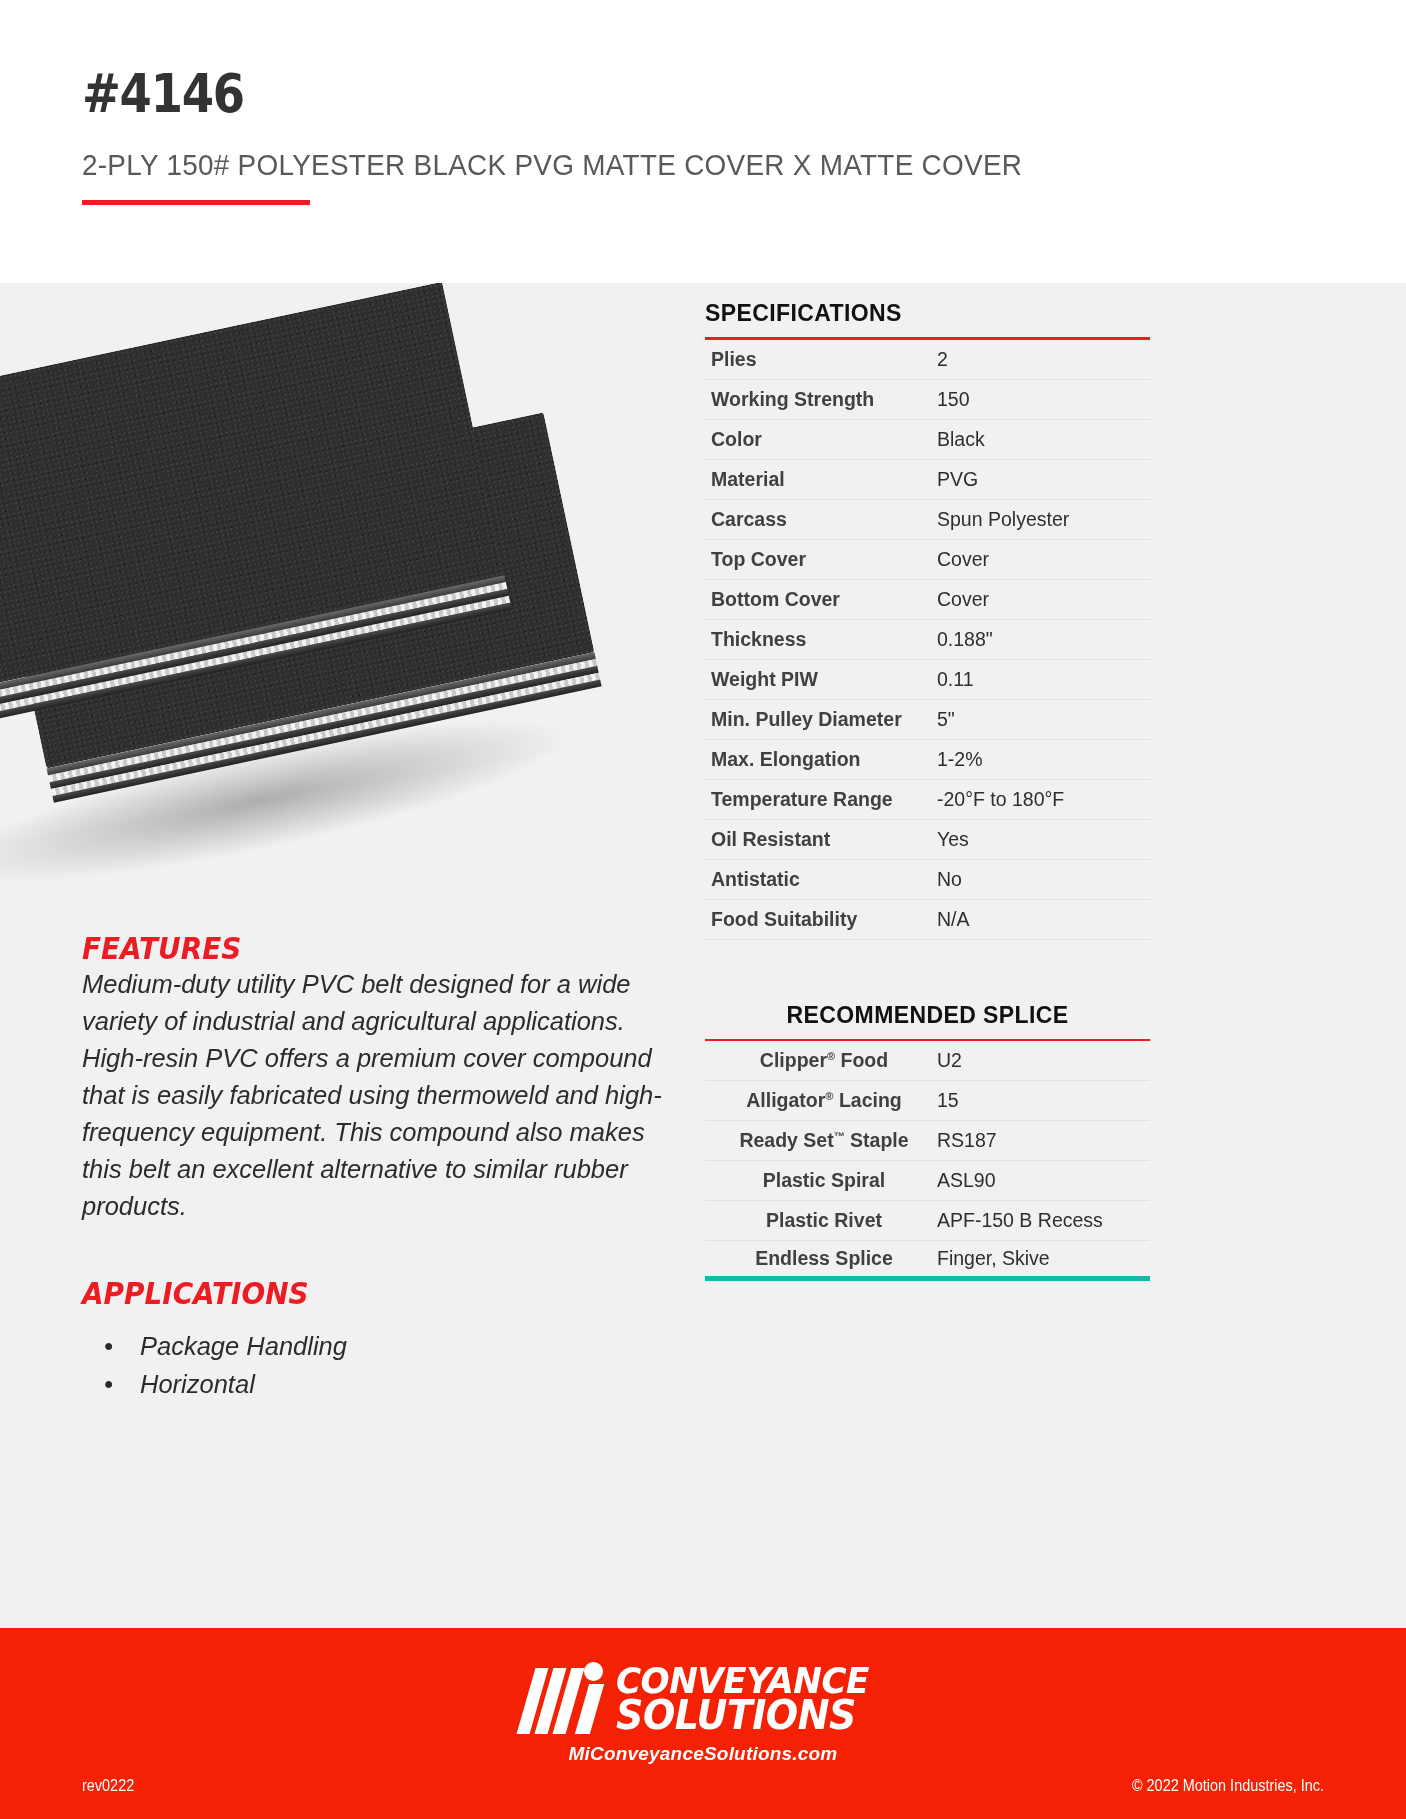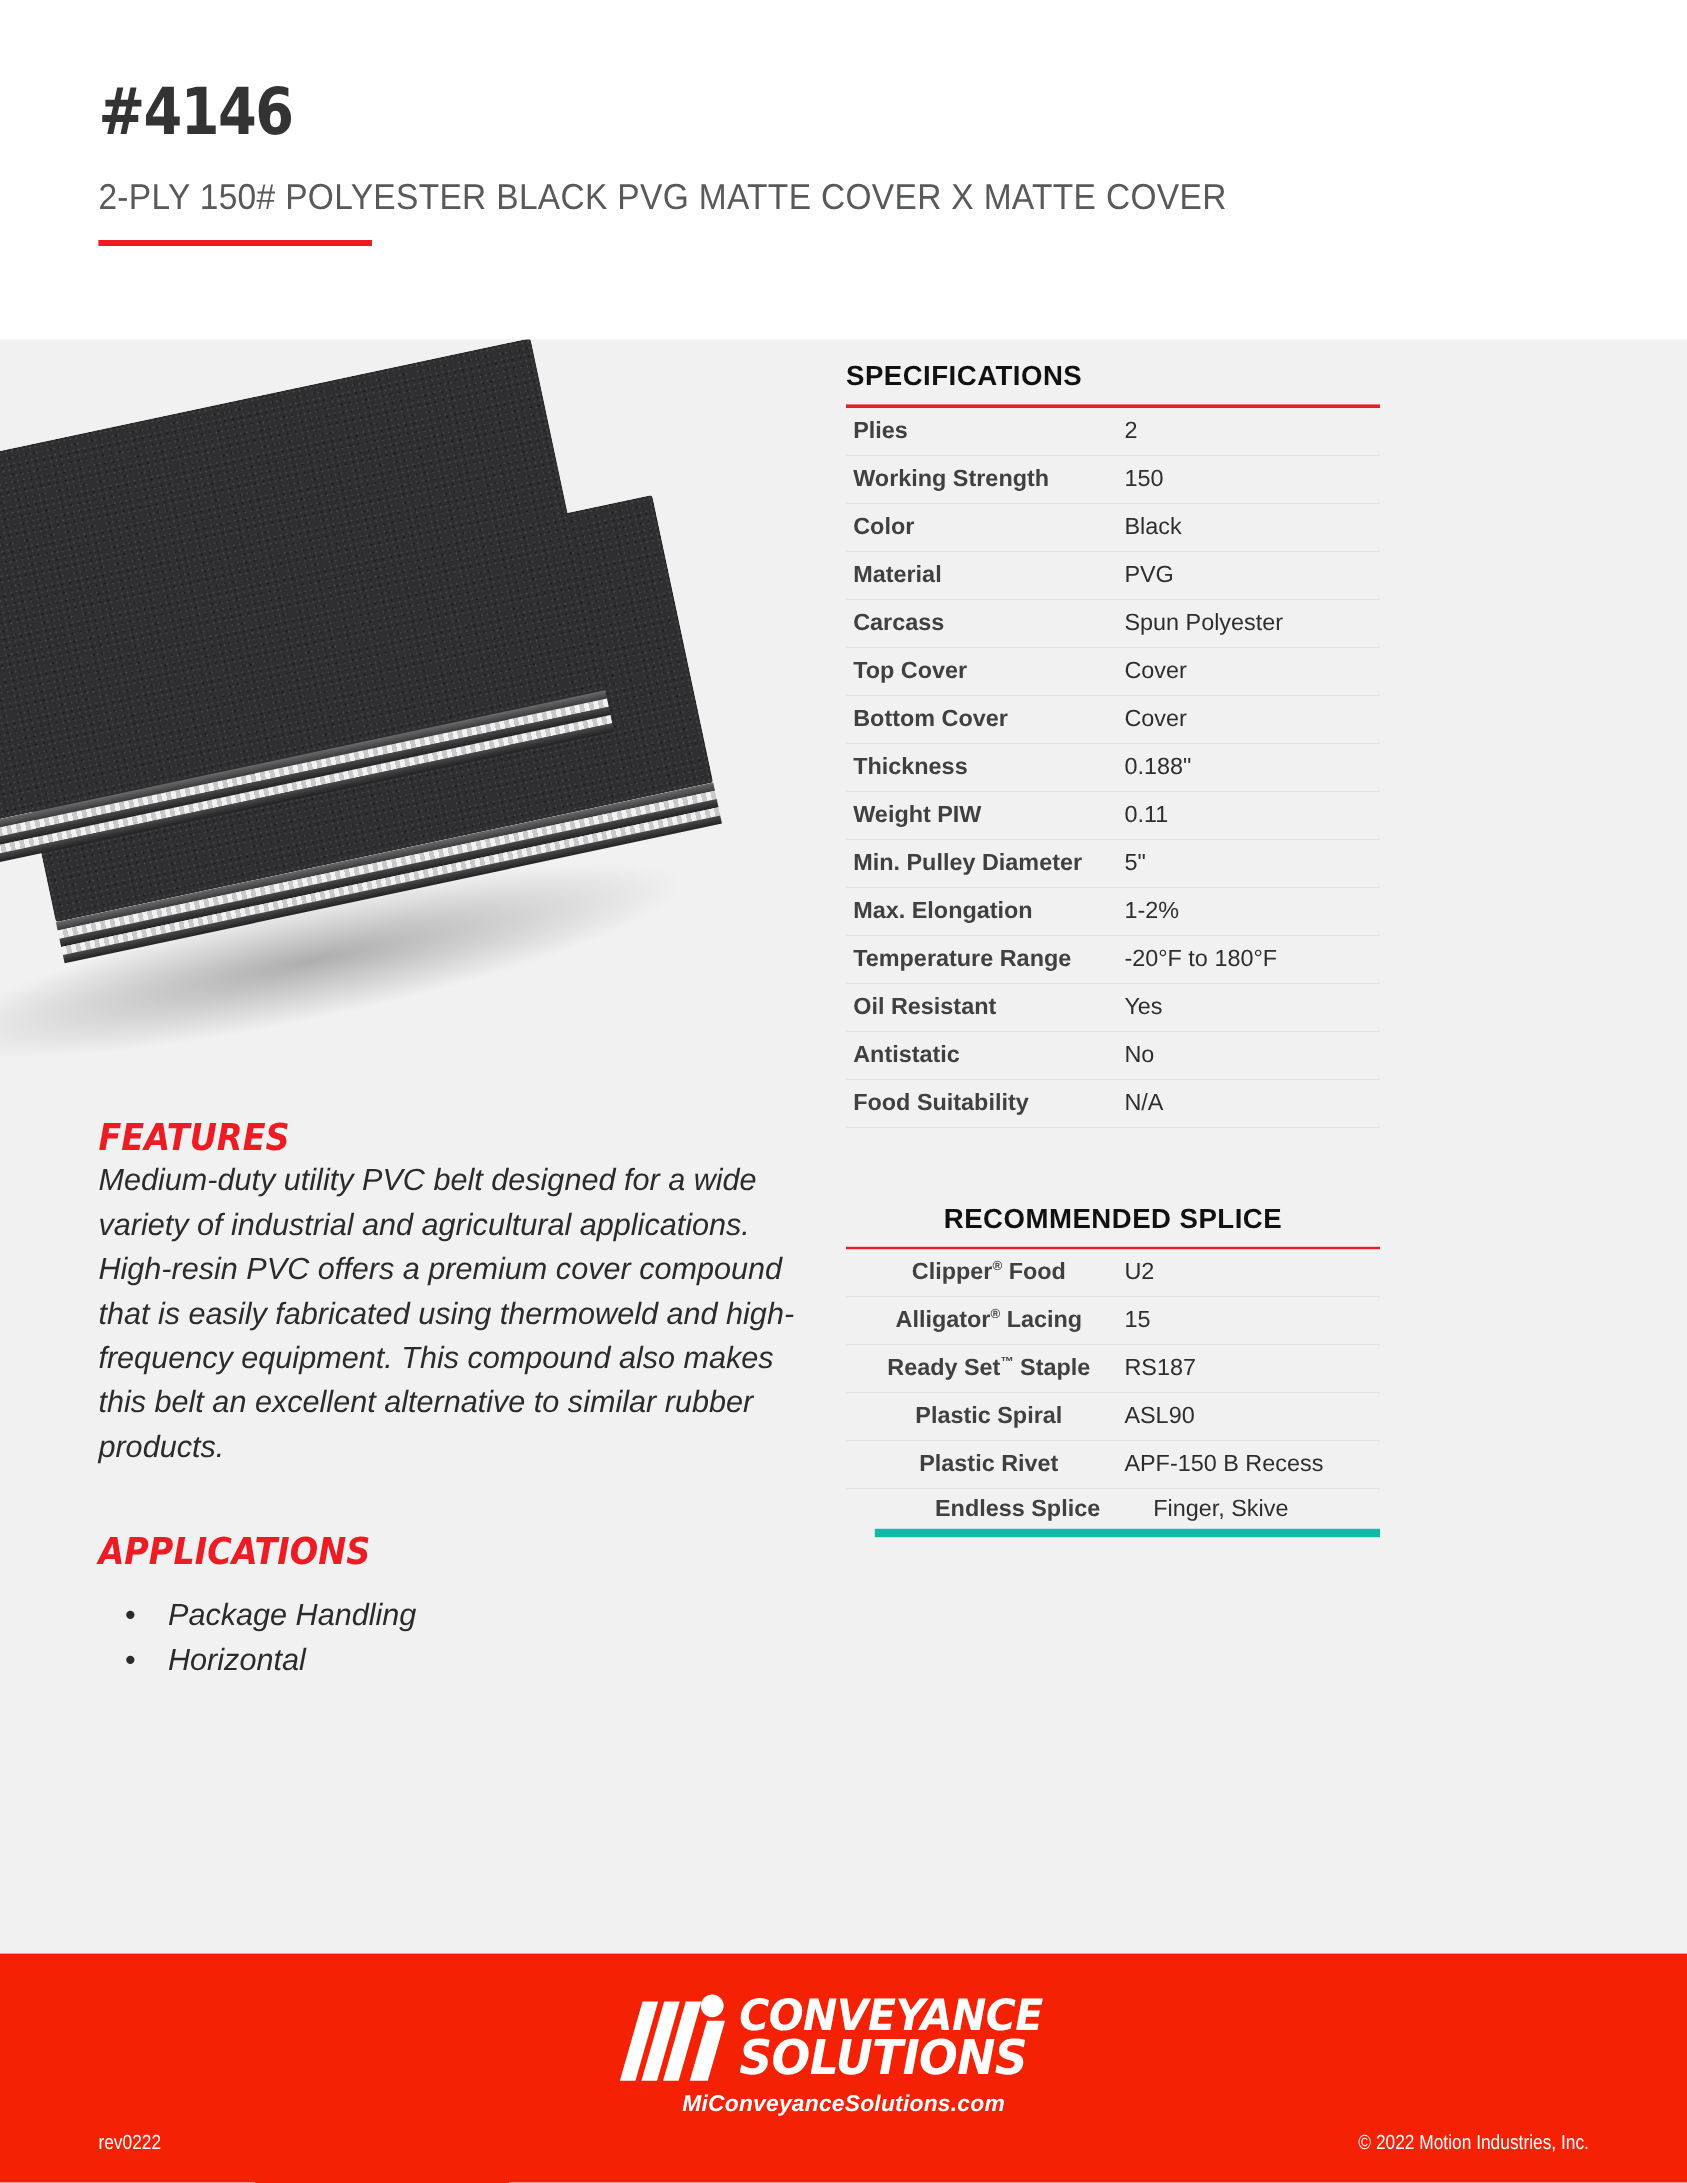--- a/index.html
+++ b/index.html
@@ -291,21 +291,21 @@
         <div class="v">RS187</div>
       </div>
       <div class="spec-row">
         <div class="k">Plastic Spiral</div>
         <div class="v">ASL90</div>
       </div>
       <div class="spec-row">
         <div class="k">Plastic Rivet</div>
         <div class="v">APF-150 B Recess</div>
       </div>
-      <div class="spec-row" style="border-bottom:7px solid #14b8a6;margin-left:24px;">
+      <div class="spec-row" style="border-bottom:5px solid #14b8a6;">
         <div class="k">Endless Splice</div>
         <div class="v">Finger, Skive</div>
       </div>
     </div>
   </div>
 
   <div class="footer">
     <div class="logo-wrap">
       <div class="logo-row">
         <div class="mi-mark">

